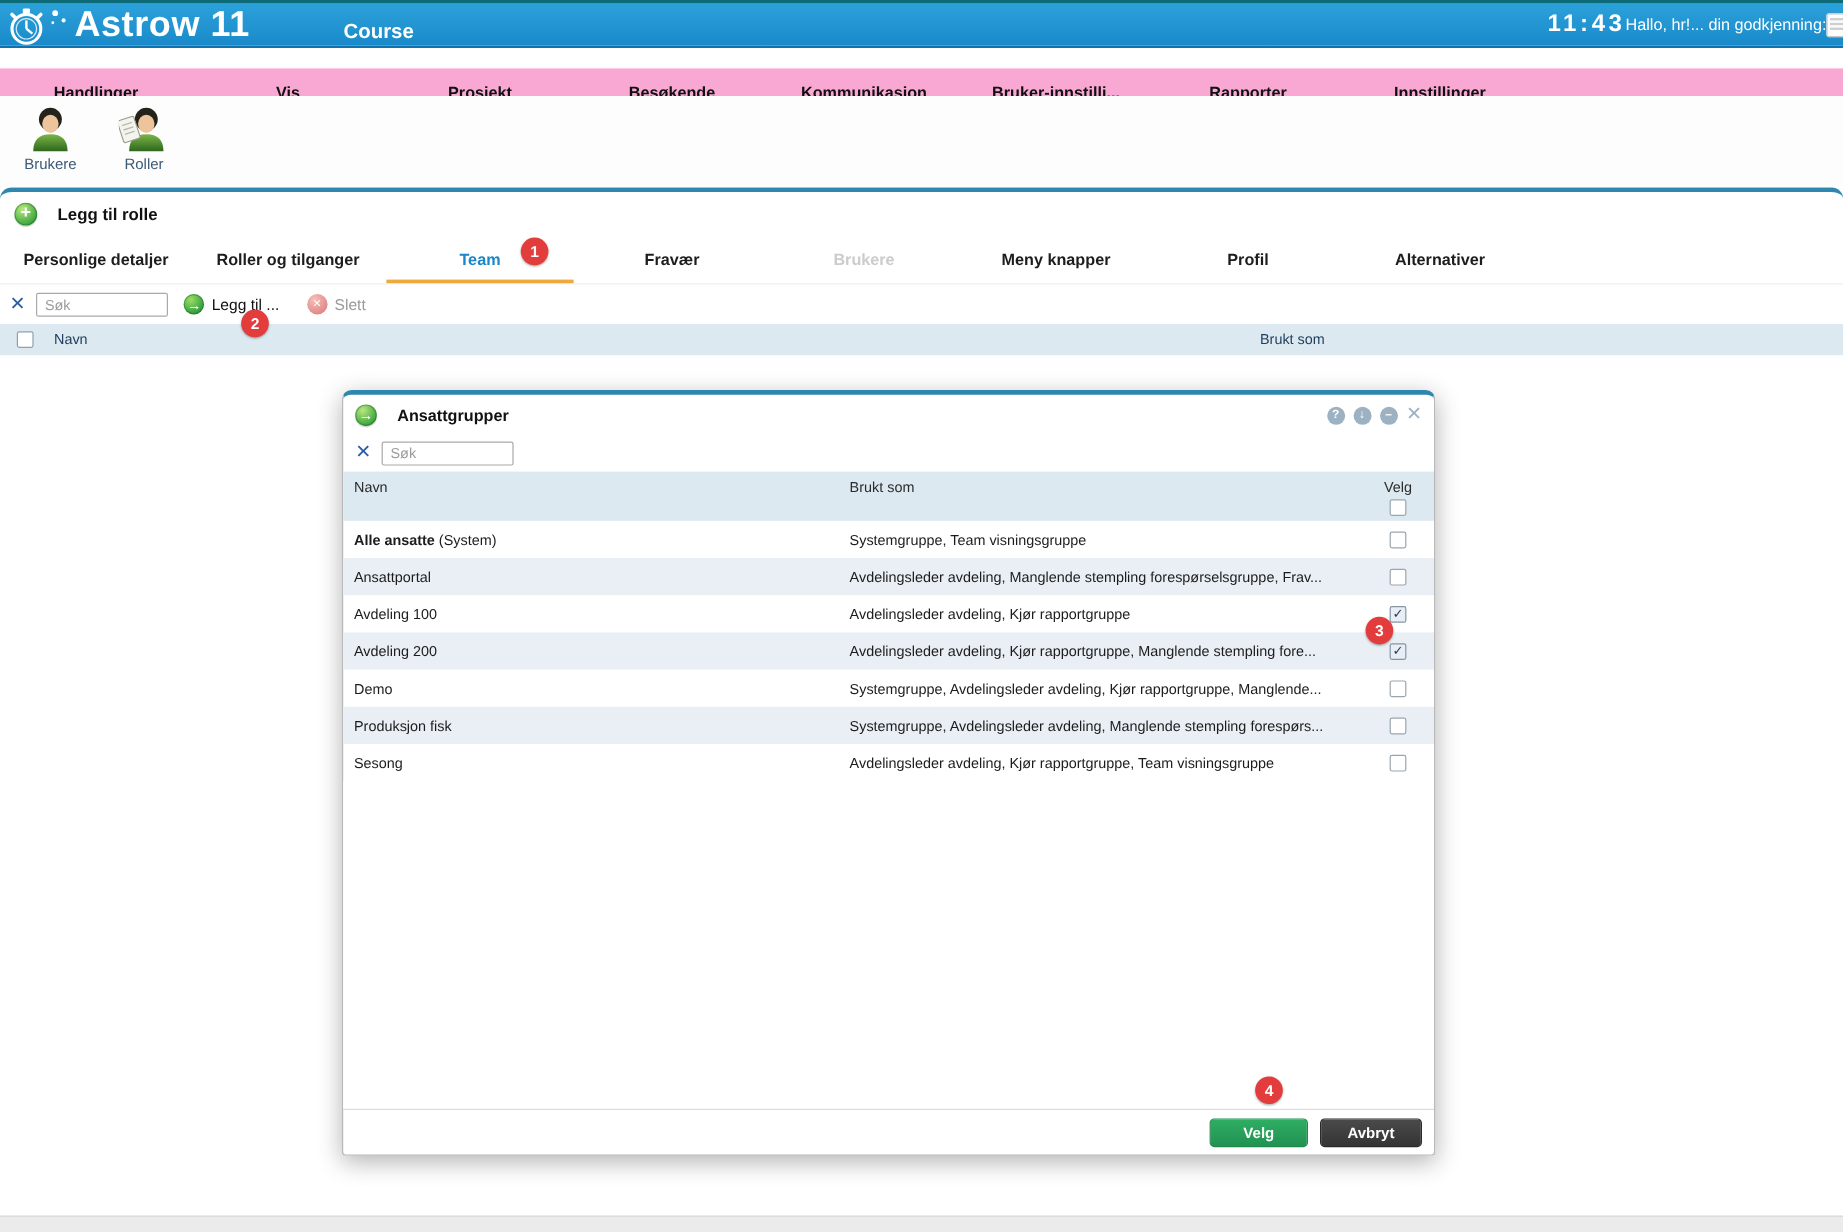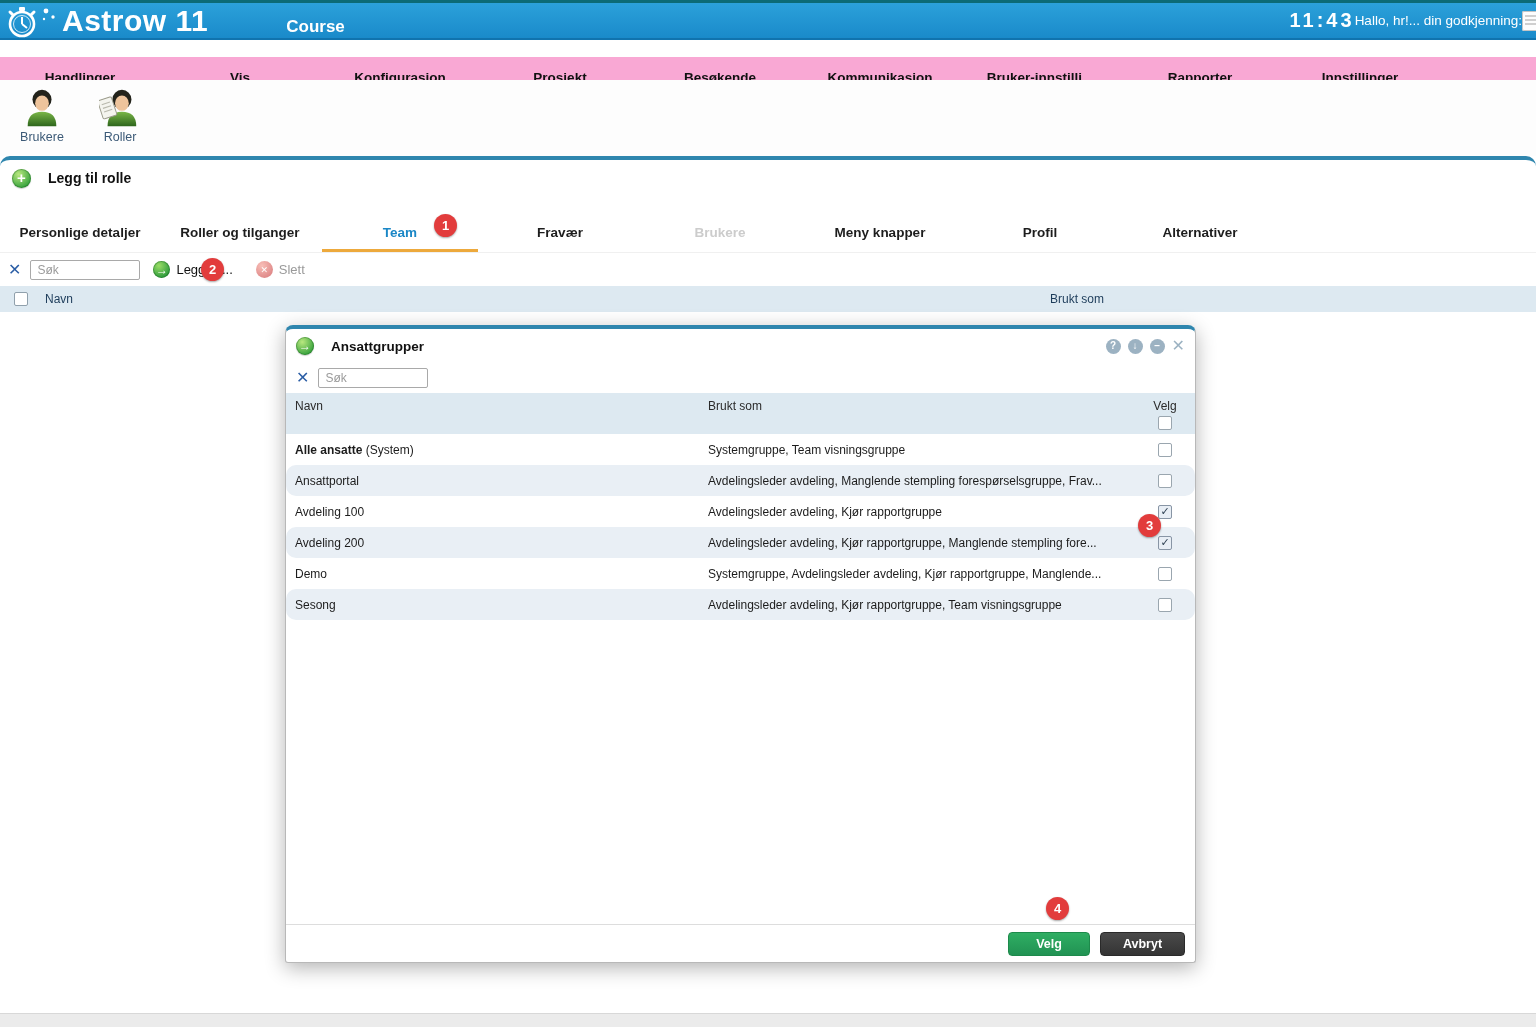--- a/index.html
+++ b/index.html
@@ -41,21 +41,21 @@
     border-top:4px solid #2f86ae; border-radius:10px 10px 0 0; }
   .panel-header { height:36px; display:flex; align-items:center; padding-left:12px; gap:17px; }
   .green-circle { width:19px; height:19px; border-radius:50%; color:#fff; font-weight:bold;
     display:flex; align-items:center; justify-content:center;
     background:radial-gradient(circle at 35% 28%, #b9e87f, #37a23d 75%);
     box-shadow:inset 0 0 0 1px rgba(20,90,20,.35), 0 1px 1px rgba(0,0,0,.2); flex:0 0 auto; }
   .plus-glyph { font-size:15px; line-height:1; margin-top:-1px; }
   .arrow-glyph { font-size:12px; line-height:1; }
   .panel-title { font-size:14px; font-weight:bold; color:#111; }
 
-  .tabstrip { display:flex; height:40px;margin-top:16px; }
+  .tabstrip { display:flex; height:40px; }
   .tab { width:160px; position:relative; display:flex; align-items:center; justify-content:center;
     font-size:13.5px; font-weight:bold; color:#1d1d1d; cursor:default; }
   .tab.active { color:#1b87c6; }
   .tab.active::after { content:""; position:absolute; left:2px; right:2px; bottom:0; height:3px; background:#eda93c; }
   .tab.disabled { color:#ccc; }
   .tab .badge { position:absolute; left:114px; top:2px; }
 
   .badge { width:23px; height:23px; border-radius:50%; background:#e23c3c; color:#fff; font-size:13px;
     font-weight:bold; display:flex; align-items:center; justify-content:center;
     box-shadow:0 1px 2px rgba(0,0,0,.35); }
@@ -96,21 +96,21 @@
     font-weight:bold; display:flex; align-items:center; justify-content:center; line-height:1; }
   .winx { color:#9cb2c2; font-size:16px; font-weight:bold; line-height:1; }
   .modal-search { height:30px; display:flex; align-items:center; gap:9px; padding:0 10px; }
 
   .modal-thead { background:#dde9f1; display:grid; grid-template-columns:422px 1fr 60px;
     padding:6px 0 4px 0; font-size:12px; color:#2b2b2b; }
   .mh-name { padding-left:9px; }
   .mh-velg { display:flex; flex-direction:column; align-items:center; gap:3px; }
 
   .m-row { display:grid; grid-template-columns:422px 1fr 60px; height:31px; align-items:center;
-    font-size:12px; color:#1c1c1c;border-radius:10px; }
+    font-size:12px; color:#1c1c1c; }
   .m-row:nth-child(even) { background:#e9eff5; }
   .c-name { padding-left:9px; }
   .b { font-weight:bold; }
   .c-velg { display:flex; justify-content:center; position:relative; }
   .cbx { width:14px; height:14px; border:1px solid #9aa6af; background:#fff; border-radius:2px;
     display:flex; align-items:center; justify-content:center; font-size:11px; color:#2c3e50; font-weight:bold; }
   .cbx.checked { background:#e8eef5; border-color:#8895a5; }
   .row-badge { position:absolute; right:34px; top:9px; z-index:5; }
 
   .modal-body-fill { flex:1; background:#fff; }
@@ -157,23 +157,20 @@
   </div>
 
   <div class="menubar">
       <div class="menu-item">
         <span>Handlinger</span>
       </div>
       <div class="menu-item">
         <span>Vis</span>
       </div>
       <div class="menu-item">
-        <span>Konfigurasjon</span>
-      </div>
-      <div class="menu-item">
         <span>Prosjekt</span>
       </div>
       <div class="menu-item">
         <span>Besøkende</span>
       </div>
       <div class="menu-item">
         <span>Kommunikasjon</span>
       </div>
       <div class="menu-item active">
         <span>Bruker-innstilli...</span>
@@ -335,20 +332,27 @@
           </div>
         </div>
         <div class="m-row">
           <div class="c-name"><span>Demo</span></div>
           <div class="c-used">Systemgruppe, Avdelingsleder avdeling, Kjør rapportgruppe, Manglende...</div>
           <div class="c-velg">
             <span class="cbx"></span>
           </div>
         </div>
         <div class="m-row">
+          <div class="c-name"><span>Produksjon fisk</span></div>
+          <div class="c-used">Systemgruppe, Avdelingsleder avdeling, Manglende stempling forespørs...</div>
+          <div class="c-velg">
+            <span class="cbx"></span>
+          </div>
+        </div>
+        <div class="m-row">
           <div class="c-name"><span>Sesong</span></div>
           <div class="c-used">Avdelingsleder avdeling, Kjør rapportgruppe, Team visningsgruppe</div>
           <div class="c-velg">
             <span class="cbx"></span>
           </div>
         </div>
       </div>
     <div class="modal-body-fill"></div>
     <div class="modal-footer">
       <div class="btn btn-velg">

